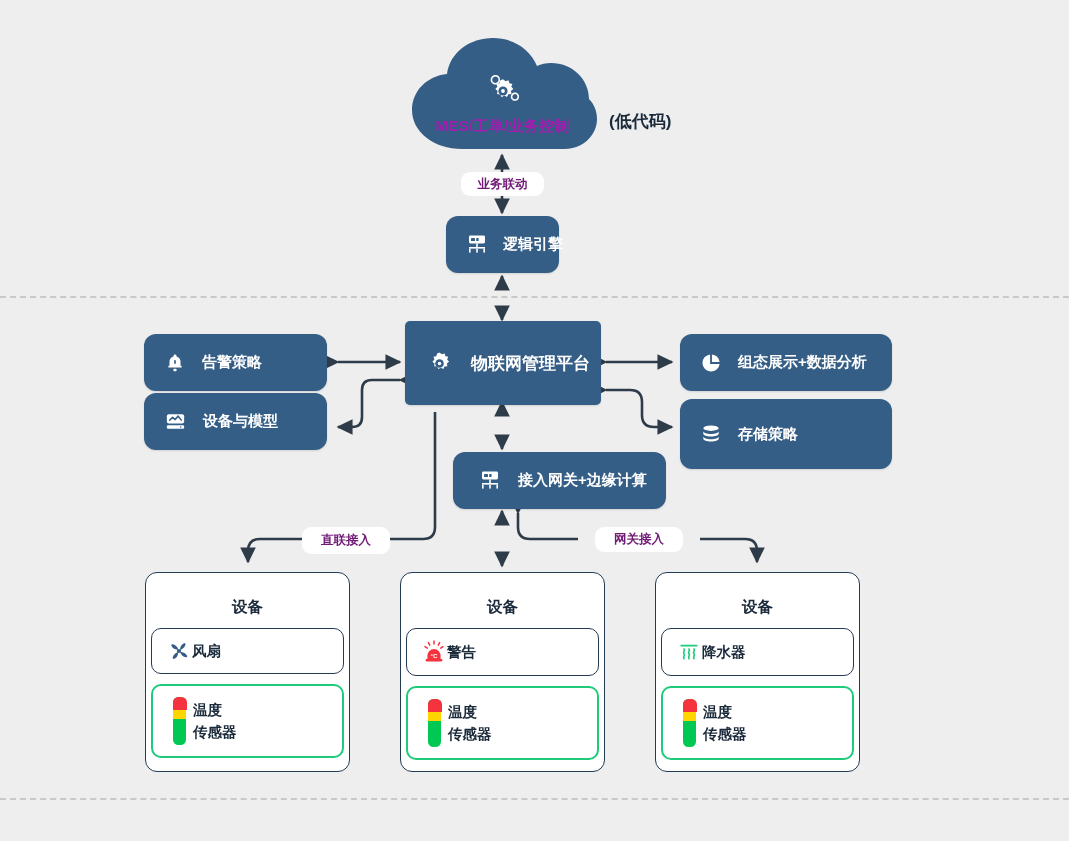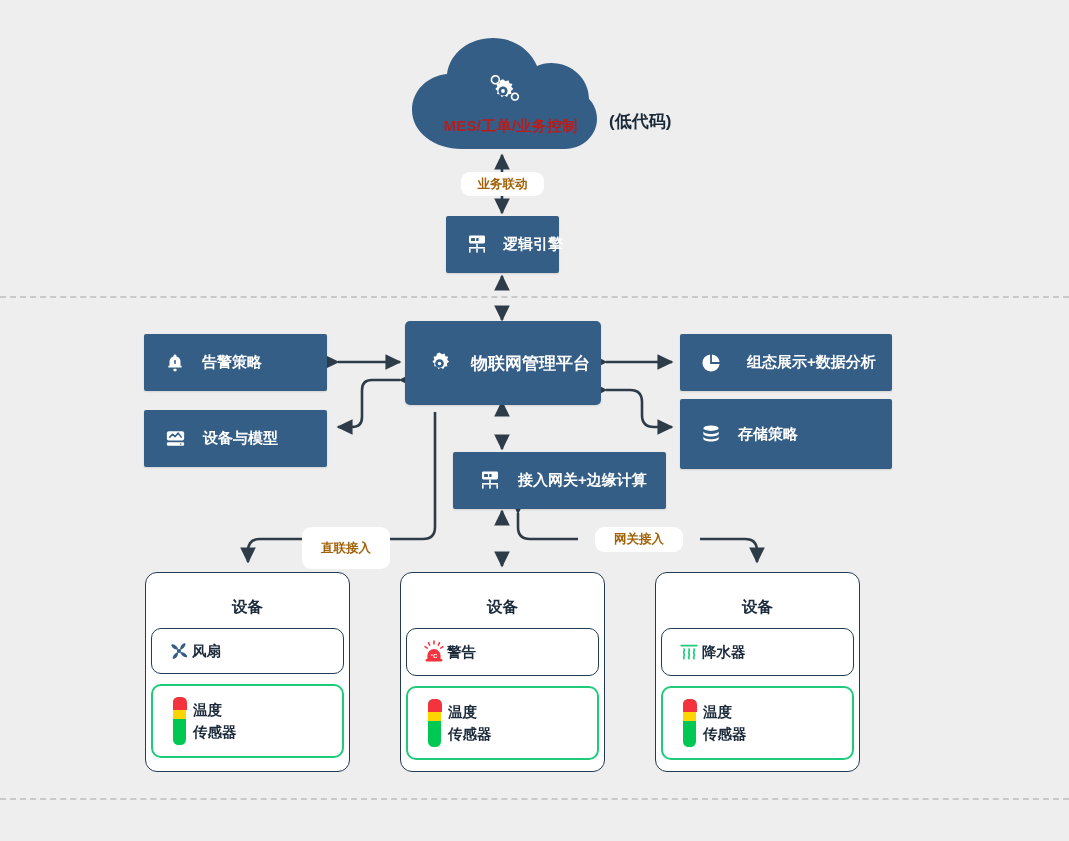--- a/index.html
+++ b/index.html
@@ -9,46 +9,46 @@
     font-family:"Liberation Sans","DejaVu Sans",sans-serif;
     overflow:hidden;position:relative;
   }
   #stage{position:absolute;inset:0;}
   svg.wires{position:absolute;left:0;top:0;width:1069px;height:841px;pointer-events:none;}
 
   
   .node{
     position:absolute;box-sizing:border-box;
     background:#35618c; background:#355E86;
-    border-radius:2px;
+    border-radius:12px;
     display:flex;align-items:center;
     color:#ffffff;font-weight:bold;
     box-shadow:0 1px 2px rgba(0,0,0,.12);
   }
   .node .ico{flex:0 0 auto;display:flex;align-items:center;justify-content:center;}
   .node .lbl{white-space:nowrap;}
 
   
   .cloud{position:absolute;left:404px;top:37px;width:197px;height:113px;}
   .cloud .cap{
-    position:absolute;left:8px;top:0;width:100%;height:100%;
+    position:absolute;left:0;top:0;width:100%;height:100%;
     display:flex;align-items:flex-end;justify-content:center;
     padding-bottom:14px;box-sizing:border-box;
-    color:#b91c1c;font-weight:bold;font-size:15px;letter-spacing:.3px;
+    color:#a21caf;font-weight:bold;font-size:15px;letter-spacing:.3px;
   }
   .cloud .cloudico{position:absolute;left:50%;top:56px;transform:translate(-50%,-50%);}
   .lowcode{
     position:absolute;left:609px;top:110px;
     color:#1b2a3a;font-weight:bold;font-size:17px;white-space:nowrap;
   }
 
   
   .pill{
     position:absolute;background:#ffffff;border-radius:9px;
-    color:#a16207;font-size:12.5px;font-weight:bold;
+    color:#701a75;font-size:12.5px;font-weight:bold;
     display:flex;align-items:center;justify-content:center;
     white-space:nowrap;
   }
 
   
   .devcard{
     position:absolute;box-sizing:border-box;
     background:#ffffff;border:1.6px solid #233b53;border-radius:12px;
     display:flex;flex-direction:column;align-items:center;
     padding:24px 12px 14px 12px;
@@ -177,33 +177,33 @@
     <span class="ico">
       <svg width="22" height="22" viewBox="0 0 24 24" fill="#ffffff">
         <path d="M12 2.6 a1.6 1.6 0 0 1 1.6 1.6 v0.6 a6 6 0 0 1 4.4 5.8 v4.4 h1.2 v2.0 H4.8 v-2.0 H6 v-4.4 a6 6 0 0 1 4.4-5.8 V4.2 A1.6 1.6 0 0 1 12 2.6z"></path>
         <rect x="11.1" y="8.6" width="1.8" height="4.6" rx="0.8" fill="#355E86"></rect>
         <rect x="10.3" y="18.4" width="3.4" height="2.6" rx="0.8"></rect>
       </svg>
     </span>
     <span class="lbl">告警策略</span>
   </div>
 
-  <div class="node" style="left:144px;top:410px;width:183px;height:57px;padding:0 0 0 20px;gap:16px;font-size:15px;">
+  <div class="node" style="left:144px;top:393px;width:183px;height:57px;padding:0 0 0 20px;gap:16px;font-size:15px;">
     <span class="ico">
       <svg width="23" height="23" viewBox="0 0 24 24" fill="#ffffff">
         <rect x="3" y="4.4" width="18" height="9.6" rx="2"></rect>
         <path d="M6 10.6 l3-3 2.6 2.4 3.2-3.6 3.2 4.2" fill="none" stroke="#355E86" stroke-width="1.6" stroke-linecap="round" stroke-linejoin="round"></path>
         <rect x="3" y="16.0" width="18" height="3.6" rx="1.3"></rect>
         <rect x="16.6" y="17.2" width="1.6" height="1.3" rx="0.4" fill="#355E86"></rect>
       </svg>
     </span>
     <span class="lbl">设备与模型</span>
   </div>
 
-  <div class="node" style="left:680px;top:334px;width:212px;height:57px;padding:0 0 0 20px;gap:25px;font-size:15px;">
+  <div class="node" style="left:680px;top:334px;width:212px;height:57px;padding:0 0 0 20px;gap:16px;font-size:15px;">
     <span class="ico">
       <svg width="22" height="22" viewBox="0 0 24 24" fill="#ffffff">
         <path d="M11 2.6 A9.4 9.4 0 1 0 21.4 13 H11 Z"></path>
         <path d="M13 2.6 A9.4 9.4 0 0 1 21.4 11 H13 Z"></path>
       </svg>
     </span>
     <span class="lbl">组态展示+数据分析</span>
   </div>
 
   <div class="node" style="left:680px;top:399px;width:212px;height:70px;padding:0 0 0 20px;gap:16px;font-size:15px;">
@@ -226,21 +226,21 @@
         <rect x="11.2" y="10.5" width="1.6" height="4"></rect>
         <rect x="4" y="14" width="16" height="1.6"></rect>
         <rect x="4" y="15.6" width="1.6" height="4"></rect>
         <rect x="11.2" y="15.6" width="1.6" height="4"></rect>
         <rect x="18.4" y="15.6" width="1.6" height="4"></rect>
       </svg>
     </span>
     <span class="lbl">接入网关+边缘计算</span>
   </div>
 
-  <div class="pill" style="left:302px;top:527px;width:88px;height:42px;font-family:Liberation Serif, serif;">直联接入</div>
+  <div class="pill" style="left:302px;top:527px;width:88px;height:27px;font-family:Liberation Serif, serif;">直联接入</div>
   <div class="pill" style="left:595px;top:527px;width:88px;height:25px;">网关接入</div>
 
   <div class="devcard" style="left:145px;top:572px;width:205px;height:200px;">
     <div class="dtitle">设备</div>
     <div class="devrow plain">
       <span class="rico">
         <svg width="24" height="24" viewBox="0 0 24 24" fill="#355E86">
           <circle cx="12" cy="12" r="2.1"></circle>
           <path d="M11.3 10.2 C10.2 7.6 8.2 5.8 5.6 5.3 c-1.0-0.2-1.6 0.6-1.2 1.5 0.9 2.2 3.1 3.7 6.0 3.9z"></path>
           <path d="M13.4 11.0 C16.0 9.9 17.9 8.0 18.5 5.5 c0.2-1.0-0.6-1.6-1.5-1.2 -2.2 0.9-3.7 3.0-4.0 5.9z"></path>

